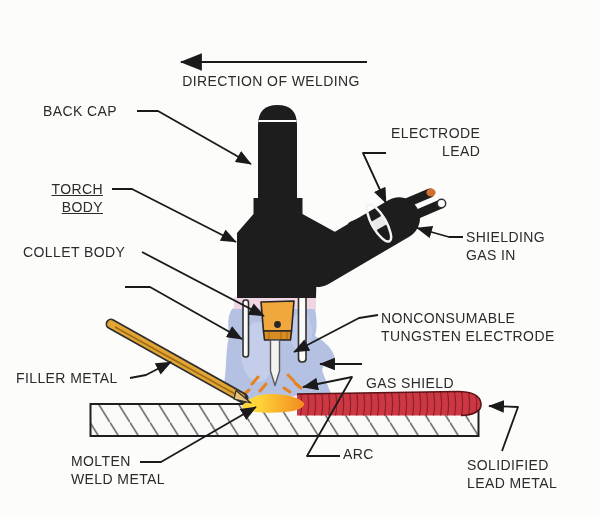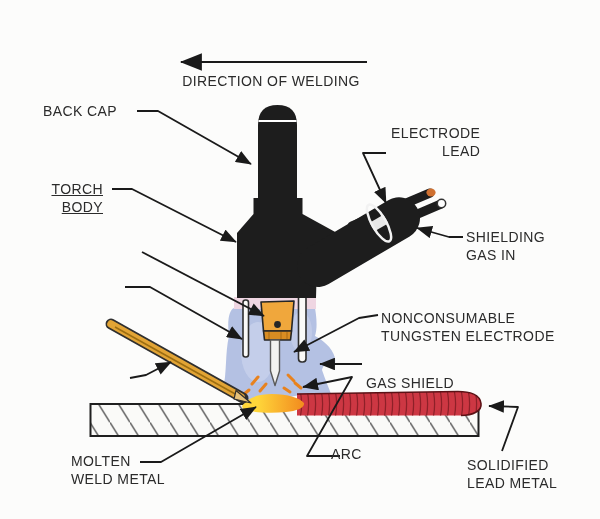--- a/index.html
+++ b/index.html
@@ -153,35 +153,37 @@
   </g>
 </svg>
 
 <div class="lbl center" style="left:160px;top:73px;width:222px;">DIRECTION OF WELDING</div>
 
 <div class="lbl" style="left:43px;top:103px;">BACK CAP</div>
 
 <div class="lbl right" style="left:30px;top:181px;width:73px;text-decoration:underline;">TORCH
 BODY</div>
 
+<div class="lbl" style="left:23px;top:244px;">COLLET BODY</div>
 
 
+<div class="lbl" style="left:16px;top:370px;">FILLER METAL</div>
 
 <div class="lbl" style="left:391px;top:125px;text-align:right;">ELECTRODE
 LEAD</div>
 
 <div class="lbl" style="left:381px;top:310px;">NONCONSUMABLE
 TUNGSTEN ELECTRODE</div>
 
 <div class="lbl" style="left:466px;top:229px;">SHIELDING
 GAS IN</div>
 
 <div class="lbl" style="left:366px;top:375px;">GAS SHIELD</div>
 
-<div class="lbl" style="left:331px;top:446px;">ARC</div>
+<div class="lbl" style="left:343px;top:446px;">ARC</div>
 
 <div class="lbl" style="left:71px;top:453px;">MOLTEN
 WELD METAL</div>
 
 <div class="lbl" style="left:467px;top:457px;">SOLIDIFIED
 LEAD METAL</div>
 
 </div>
 
 </body></html>

